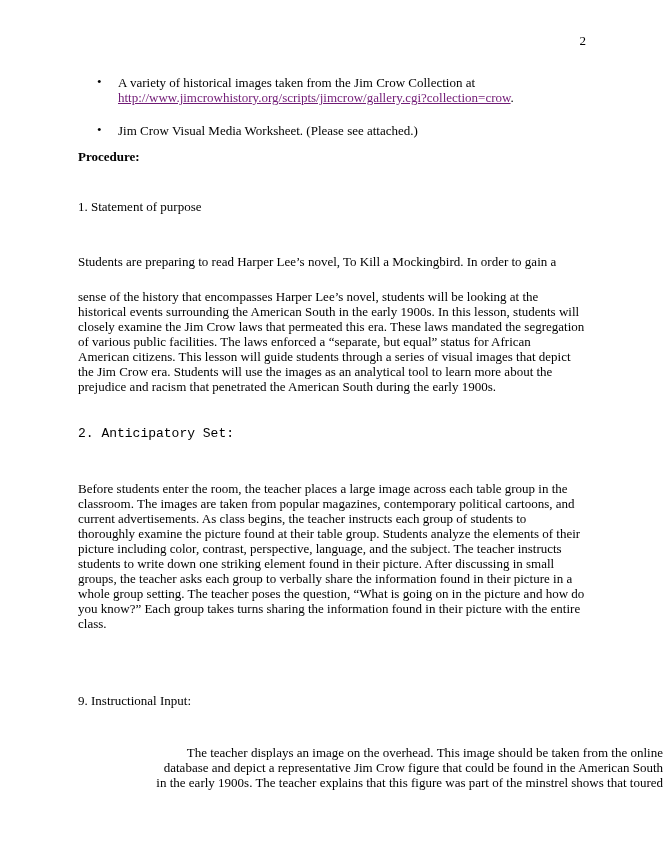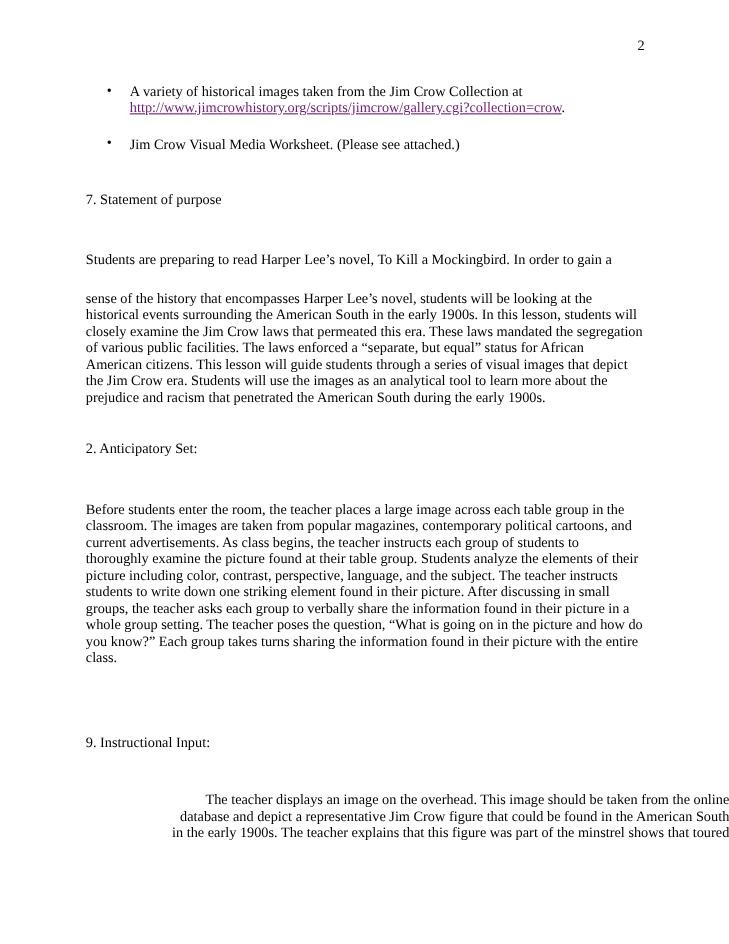--- a/index.html
+++ b/index.html
@@ -45,21 +45,21 @@
     top: -1px;
     font-size: 13px;
   }
   a.doc-link {
     color: #701a75;
     text-decoration: underline;
     cursor: pointer;
   }
   .heading-bold { font-weight: bold; margin-top: 11px; }
   .step-heading { margin-top: 35px; }
-  .step-heading.step2 { margin-top: 32px; }
+  .step-heading.step2 { margin-top: 32px; font-family: Liberation Mono, monospace; }
   .step-heading.step3 { margin-top: 62px; }
   .para { margin-top: 40px; width: 585px; }
   .para.p1 { margin-top: 40px; }
   .para.p2 { margin-top: 40px; }
   .para.p3 { margin-top: 37px; text-align: right; }
   .lines { white-space: pre; margin-top: 20px; }
   .italic { }
 </style>
 </head>
 <body>
@@ -75,22 +75,23 @@
         <span class="bullet">•</span>
         <span>A variety of historical images taken from the Jim Crow Collection at</span><br>
         <a class="doc-link" href="#">http://www.jimcrowhistory.org/scripts/jimcrow/gallery.cgi?collection=crow</a><span>.</span>
       </li>
       <li>
         <span class="bullet">•</span>
         <span>Jim Crow Visual Media Worksheet. (Please see attached.)</span>
       </li>
     </ul>
 
+    <div class="heading-bold">Procedure:</div>
 
-    <div class="step-heading step1">7. Statement of purpose</div>
+    <div class="step-heading step1">1. Statement of purpose</div>
 
     <div class="para p1">
       <div><span>Students are preparing to read Harper Lee’s novel, </span><span class="italic">To Kill a Mockingbird</span><span>. In order to gain a</span></div>
       <div class="lines">sense of the history that encompasses Harper Lee’s novel, students will be looking at the
 historical events surrounding the American South in the early 1900s. In this lesson, students will
 closely examine the Jim Crow laws that permeated this era. These laws mandated the segregation
 of various public facilities. The laws enforced a “separate, but equal” status for African
 American citizens. This lesson will guide students through a series of visual images that depict
 the Jim Crow era. Students will use the images as an analytical tool to learn more about the
 prejudice and racism that penetrated the American South during the early 1900s.</div>

